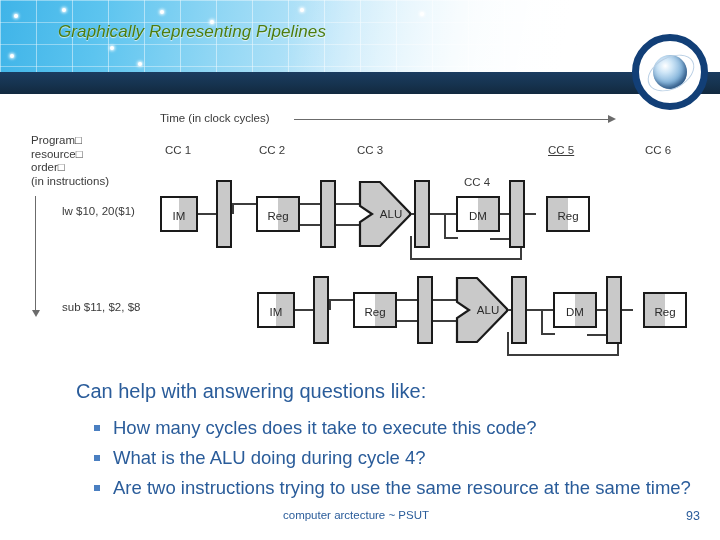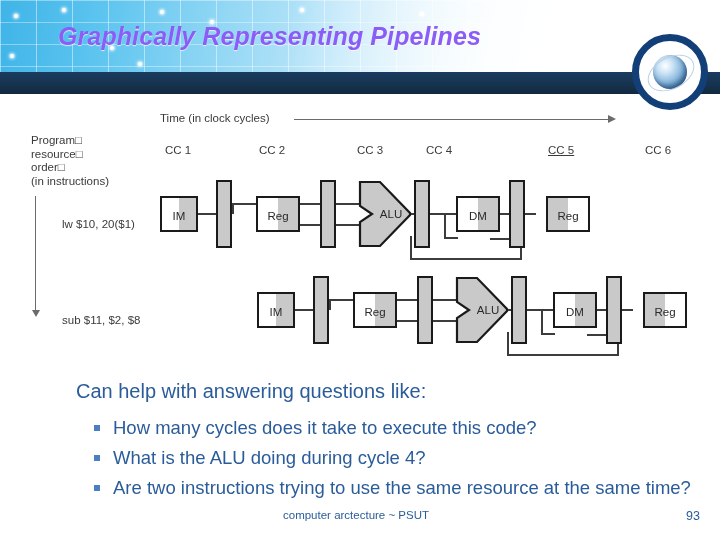--- a/index.html
+++ b/index.html
@@ -55,24 +55,24 @@
   .navband {
     position: absolute;
     left: 0; top: 72px;
     width: 720px; height: 22px;
     background: linear-gradient(to bottom, #1b3c60 0%, #16334f 55%, #12293f 100%);
   }
   .slide-title {
     position: absolute;
     left: 58px; top: 22px;
     width: 570px;
-    font-size: 25px;
-    font-weight: bold;
+    font-size: 17px;
+    font-weight: normal;
     font-style: italic;
-    color: #8b5cf6;
+    color: #4d7c0f;
     letter-spacing: .1px;
     text-shadow: 0 1px 1px rgba(255,255,255,.75);
     white-space: nowrap;
   }
 
   
   .logo {
     position: absolute;
     left: 632px; top: 34px;
     width: 76px; height: 76px;
@@ -117,21 +117,20 @@
     top: 144px;
     font-size: 11.5px;
     color: #3a3a3a;
     white-space: nowrap;
   }
   .instr-label {
     position: absolute;
     font-size: 11.5px;
     color: #3a3a3a;
     white-space: nowrap;
-    margin-top: 13px;
   }
 
   
   .unit {
     position: absolute;
     border: 2px solid #1a1a1a;
     box-sizing: border-box;
     background: #ffffff;
     font-size: 11.5px;
     color: #2a2a2a;
@@ -278,21 +277,21 @@
     <span>order□</span><br>
     <span>(in instructions)</span>
   </div>
 
   <div class="varrow" style="left:35px; top:196px; height:116px;"></div>
   <div class="varrow-head" style="left:31.5px; top:310px;"></div>
 
   <div class="cc-label" style="left:165px;">CC 1</div>
   <div class="cc-label" style="left:259px;">CC 2</div>
   <div class="cc-label" style="left:357px;">CC 3</div>
-  <div class="cc-label" style="left:426px;">CC 4</div>
+  <div class="cc-label" style="left:464px;margin-top:32px;">CC 4</div>
   <div class="cc-label" style="left:548px;text-decoration:underline;">CC 5</div>
   <div class="cc-label" style="left:645px;">CC 6</div>
 
   <div class="instr-label" style="left:62px; top:205px;">lw $10, 20($1)</div>
 
   <div class="wire" style="left:196px; top:213px; width:36px; height:2px;"></div>
   <div class="wire" style="left:232px; top:203px; width:26px; height:2px;"></div>
   <div class="wire" style="left:232px; top:203px; width:2px; height:11px;"></div>
   <div class="wire" style="left:300px; top:203px; width:60px; height:2px;"></div>
   <div class="wire" style="left:300px; top:224px; width:60px; height:2px;"></div>

